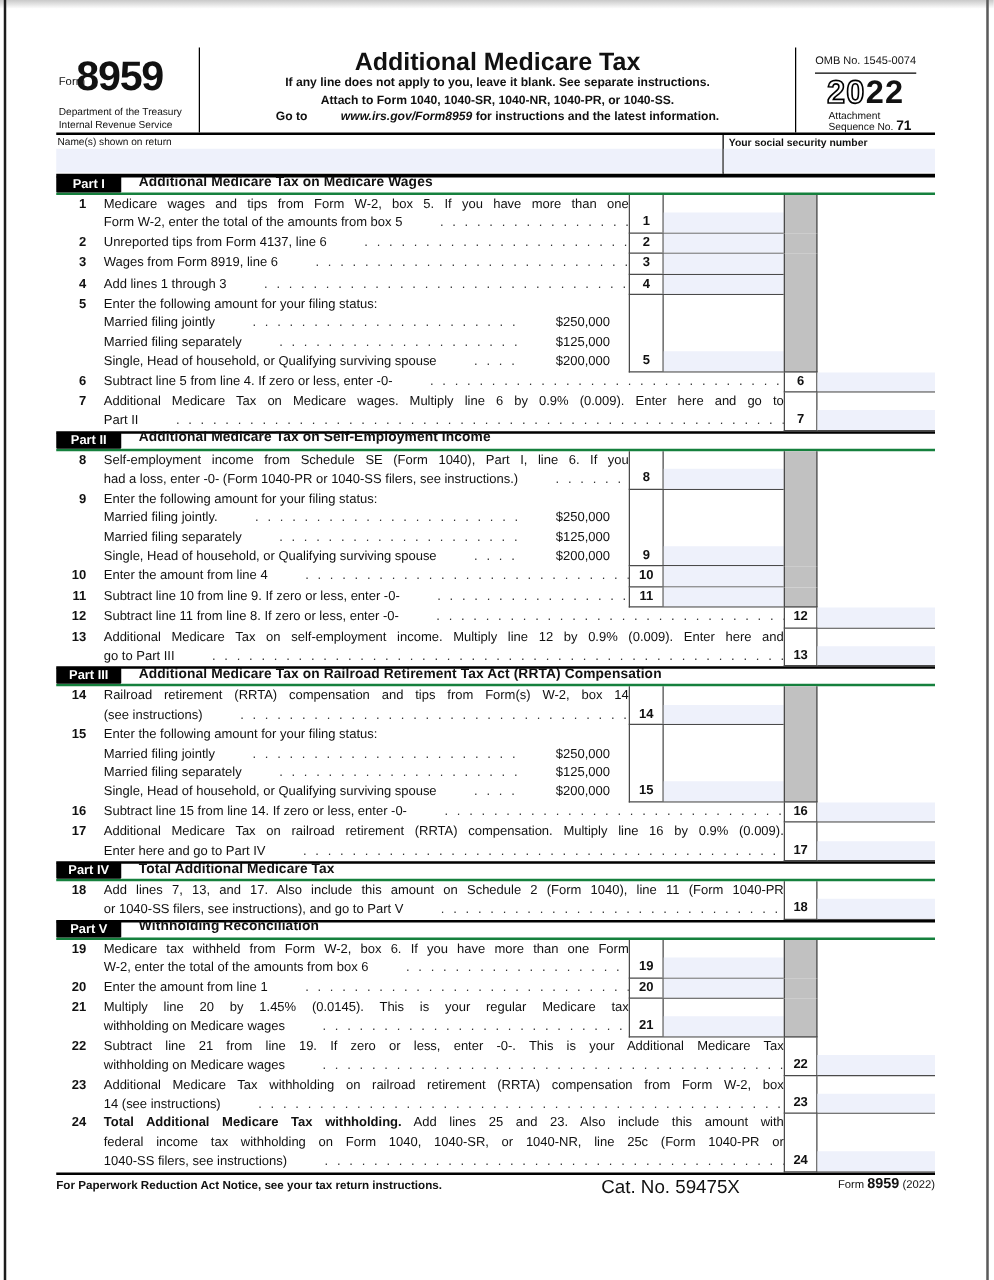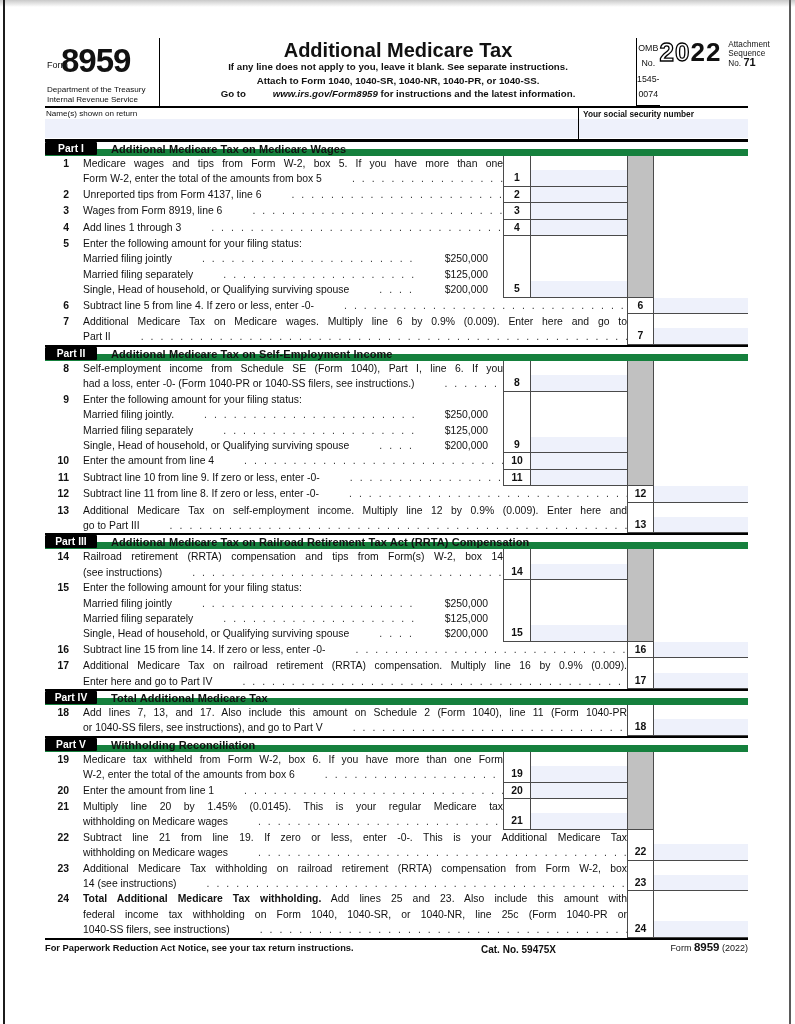--- a/index.html
+++ b/index.html
@@ -25,41 +25,41 @@
   .hdr{display:flex;border-bottom:2px solid #000;height:70px;}
   .hdr-left{width:115px;border-right:1px solid #000;padding:4px 2px 0 2px;display:flex;flex-direction:column;}
   .formword{font-size:9px;align-self:flex-start;margin-top:16px;}
   .formnum-row{display:flex;align-items:flex-end;gap:3px;margin-top:-27px;margin-left:14px;}
   .formnum{font-size:33px;font-weight:bold;letter-spacing:-1px;line-height:30px;}
   .dept{font-size:8.1px;line-height:9.5px;margin-top:9px;}
   .hdr-center{flex:1;text-align:center;padding-top:3px;}
   .title{font-size:20px;font-weight:bold;line-height:19px;}
   .sub{font-size:9.7px;font-weight:bold;line-height:13.5px;}
   .sub .it{font-style:italic;margin-left:24px;}
-  .hdr-right{width:112px;border-left:1px solid #000;display:flex;flex-direction:row;}
+  .hdr-right{width:112px;border-left:1px solid #000;display:flex;flex-direction:column;align-items:center;}
   .omb{font-size:8.8px;text-align:center;padding:3px 0 2px 0;border-bottom:1px solid #000;}
   .year{text-align:center;font-size:26px;font-weight:bold;line-height:26px;letter-spacing:1px;margin-top:1px;}
   .y20{color:#8a8a8a;}
   @supports (-webkit-text-stroke: 1px black){
     .y20{-webkit-text-stroke:1.3px #000;color:#fff;}
   }
   .attach{font-size:8.2px;line-height:9px;padding-left:7px;margin-top:2px;}
   .attach b{font-size:11px;}
 
   
   .namerow{display:flex;height:32px;border-bottom:1.5px solid #000;justify-content:space-between;}
   .ncol{flex:1;position:relative;}
   .nlabel{font-size:8.1px;line-height:10px;padding:1px 0 0 1px;}
   .ninput{position:absolute;left:0;right:0;top:11px;bottom:1px;background:var(--fld);}
   .scol{width:170px;border-left:1.5px solid #000;position:relative;}
   .slabel{font-size:8.3px;font-weight:bold;line-height:10px;padding:1px 0 0 4px;}
   .sinput{position:absolute;left:0;right:0;top:11px;bottom:1px;background:var(--fld);}
 
   
-  .phdr{display:flex;align-items:flex-start;border-top:2.5px solid #000;border-bottom:7px solid #15803d;height:16px;}
+  .phdr{display:flex;align-items:flex-end;border-top:2.5px solid #000;border-bottom:2px solid #15803d;height:16px;}
   .pbox{background:#000;color:#fff;font-weight:bold;font-size:10.3px;width:52px;text-align:center;height:13px;line-height:13px;border-radius:1px;}
   .ptitle{font-weight:bold;font-size:11px;margin-left:14px;letter-spacing:.1px;}
 
   
   .line{display:flex;min-height:var(--rh);}
   .num{width:38px;padding-right:14px;text-align:right;font-weight:bold;flex:none;}
   .body{width:420px;flex:none;}
   .body.outer{width:544px;}
   .frow{display:flex;gap:25px;}
   .frow .lt{white-space:nowrap;}
@@ -77,21 +77,21 @@
   .osp{width:94px;flex:none;}
 
   .onum{width:27px;flex:none;border-left:1px solid var(--ln);border-right:1px solid var(--ln);border-bottom:1px solid var(--ln);display:flex;align-items:flex-end;justify-content:center;font-weight:bold;}
   .ofield{width:94px;flex:none;border-bottom:1px solid var(--ln);display:flex;align-items:flex-end;}
   .off{width:100%;height:var(--rh);background:var(--fld);}
 
   
   .botline{border-top:2px solid #000;}
   .footer{position:relative;height:15px;font-size:9.3px;padding-top:1.5px;}
   .fleft{font-weight:bold;}
-  .fcat{position:absolute;left:436px;top:2.5px;font-size:10px;font-weight:bold;}
+  .fcat{position:absolute;left:436px;top:2.5px;font-size:15px;}
   .fright{position:absolute;right:0;top:0;font-size:9px;}
   .fright b{font-size:11.5px;}
 </style>
 </head>
 <body>
 
 <div class="topshadow"></div>
 <div class="pageborder-l"></div>
 <div class="pageborder-r"></div>
 

